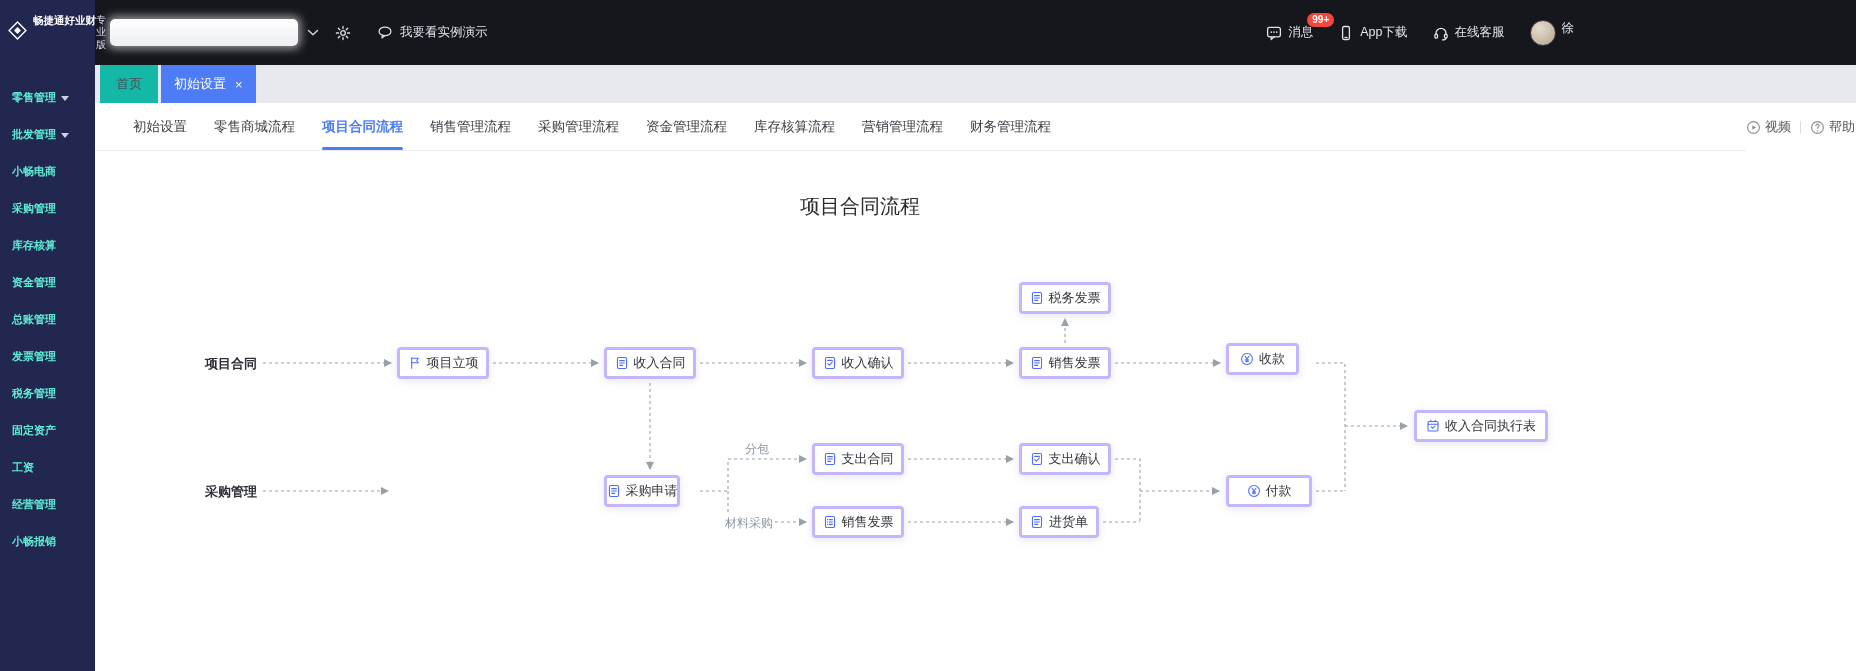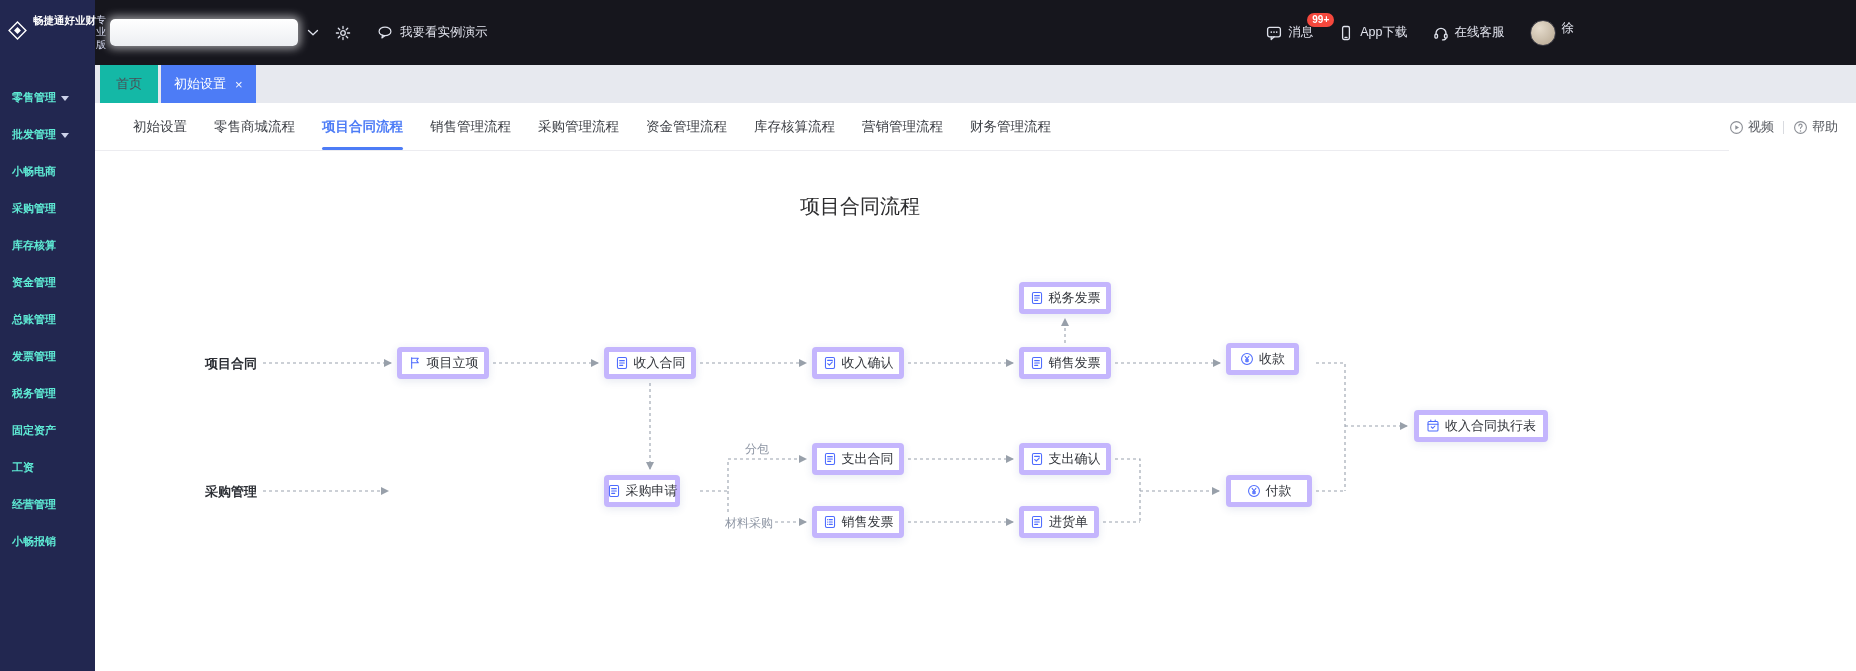--- a/index.html
+++ b/index.html
@@ -54,31 +54,31 @@
   .content { position:absolute; left:95px; top:103px; width:1761px; height:568px; background:#fff; }
 
   .subtabs { position:relative; height:48px; border-bottom:1px solid #ececf0;
              display:flex; align-items:stretch; padding-left:38px; gap:27px; }
   .subtab { display:flex; align-items:center; font-size:13.5px; color:#3c3f45; cursor:pointer;
             position:relative; white-space:nowrap; }
   .subtab.active { color:var(--accent-blue,#4d7cf6); font-weight:600; }
   .subtab.active::after { content:""; position:absolute; left:0; right:0; bottom:0; height:3px;
             background:var(--accent-blue,#4d7cf6); border-radius:1.5px; }
   .subtab-utils { position:absolute; right:0; top:0; height:48px; display:flex; align-items:center;
-            gap:9px; padding-right:18px; font-size:13px; color:#55585e; background:#fff; }
+            gap:9px; padding-right:1px; font-size:13px; color:#55585e; background:#fff; }
   .vdiv { width:1px; height:13px; background:#d9dbe0; }
   .util-link { display:flex; align-items:center; gap:4px; cursor:pointer; }
 
   
   .flow { position:absolute; left:0; top:48px; width:1761px; height:520px; }
   .flow svg.edges { position:absolute; left:0; top:-48px; pointer-events:none; }
   .flow-title { position:absolute; top:42px; left:0; width:1530px; text-align:center;
                 font-size:20px; font-weight:500; color:#2c2c2e; }
   .node { position:absolute; height:32px; display:flex; align-items:center; justify-content:center;
-          gap:5px; background:#fff; border:5px solid #c4b5fd; border-radius:4px;
+          gap:5px; background:#fff; border:3px solid #c4b5fd; border-radius:4px;
           box-shadow:0 2px 8px rgba(45,65,130,.12); font-size:13px; color:#33363c;
           cursor:pointer; white-space:nowrap; }
   .node .nicon { display:inline-flex; }
   .lane-label { position:absolute; font-size:13px; font-weight:700; color:#2b2e34; }
   .edge-label { position:absolute; font-size:12px; color:#8d95a3; background:#fff; padding:0 2px; }
 
   svg .st { fill:none; stroke:#dfe2ec; stroke-width:1.3; stroke-linecap:round; stroke-linejoin:round; }
   svg .bl { fill:none; stroke:var(--icon-blue,#4d6bfe); stroke-width:1.2; stroke-linecap:round; stroke-linejoin:round; }
   svg .gy { fill:none; stroke:#8c8f96; stroke-width:1.2; stroke-linecap:round; stroke-linejoin:round; }
 </style>

